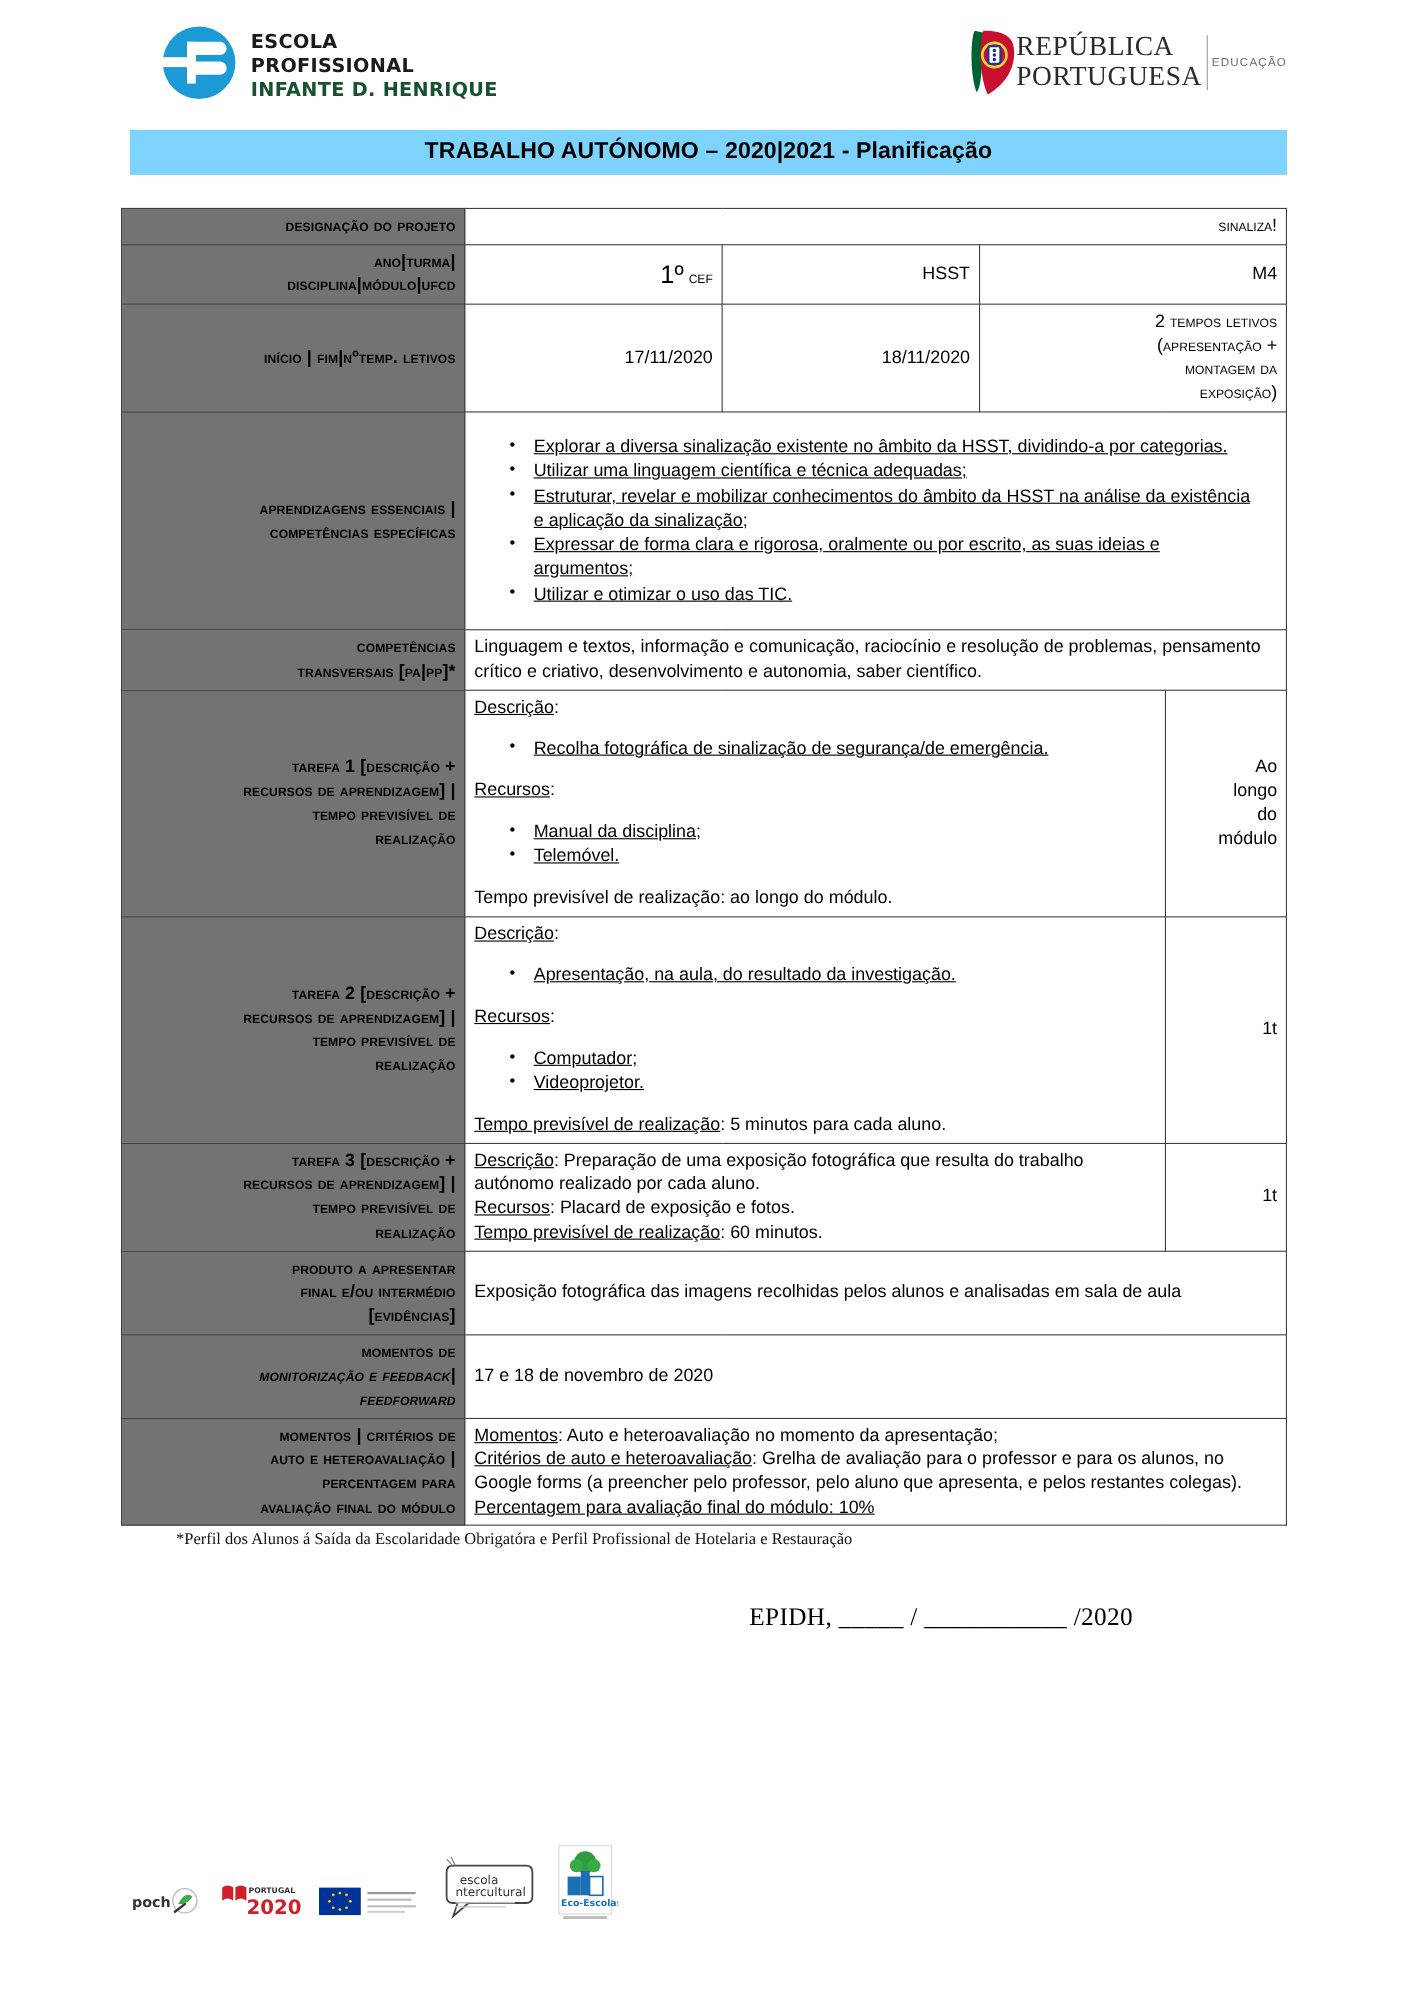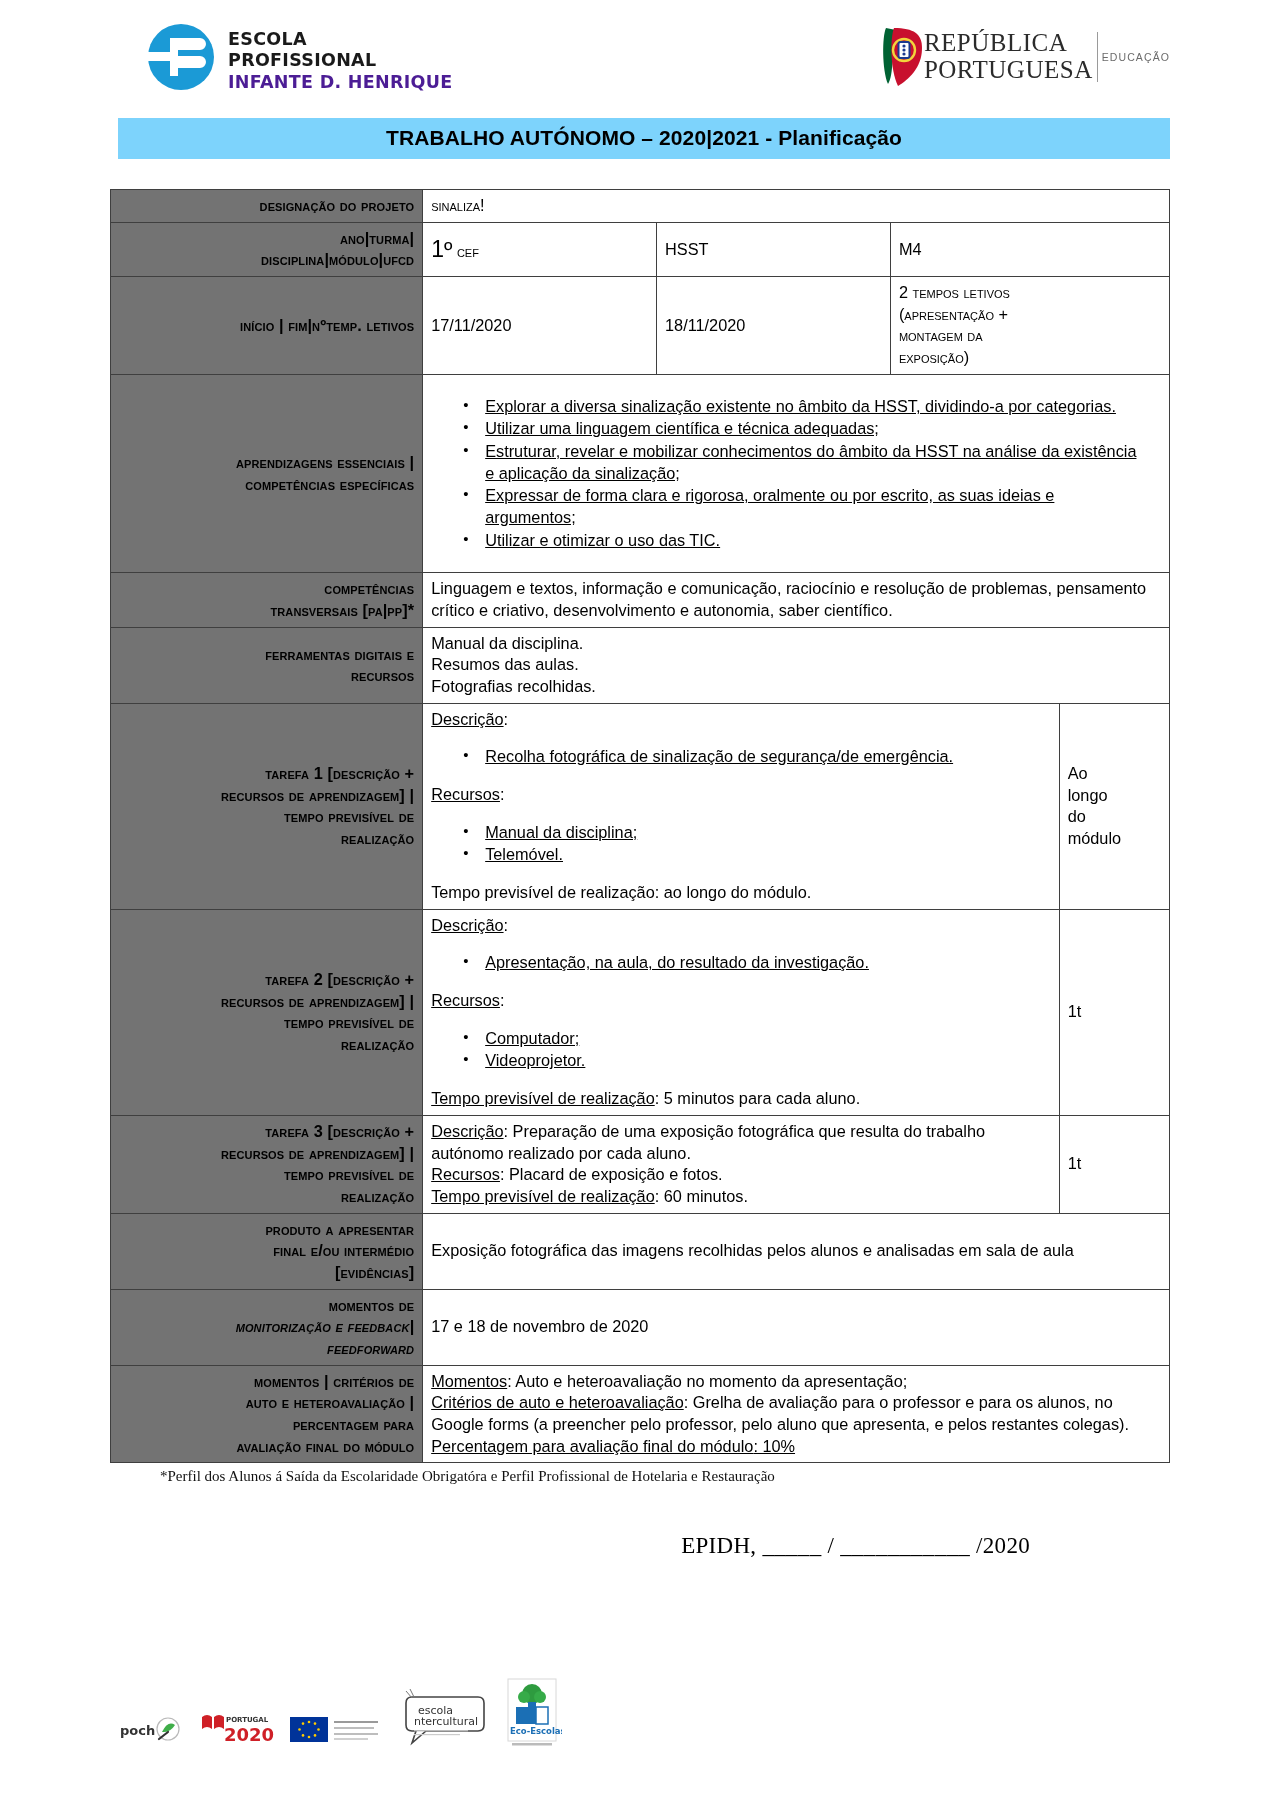--- a/index.html
+++ b/index.html
@@ -42,21 +42,21 @@
     font-family: "DejaVu Sans", sans-serif;
     font-weight: bold;
     font-size: 17.5px;
     line-height: 1.22;
     letter-spacing: 0.3px;
     color: #1a1a1a;
     padding-top: 8px;
   }
   .school-text .l1 { color:#1a1a1a; }
   .school-text .l2 { color:#1a1a1a; }
-  .school-text .l3 { color:#4c1d95;text-align:right; }
+  .school-text .l3 { color:#14532d;text-align:right; }
 
   .gov-logo {
     display: flex;
     align-items: center;
     padding-top: 8px;
   }
   .gov-shield { width: 44px; height: 62px; flex: 0 0 44px; }
   .gov-words {
     font-family: "Liberation Serif", serif;
     font-size: 25px;
@@ -110,21 +110,21 @@
     font-weight: bold;
     font-variant: small-caps;
     text-transform: lowercase;
     font-size: 18.5px;
     line-height: 1.3;
     letter-spacing: 0.1px;
     padding: 7px 10px 7px 8px;
     width: 283px;
   }
   .lbl em { font-style: italic; }
-  .ctr { text-align: left; }
+  .ctr { text-align: right; }
   .sc-val {
     font-variant: small-caps;
     text-transform: lowercase;
     font-size: 18px;
   }
   .small-note {
     font-variant: small-caps;
     text-transform: lowercase;
     font-size: 17px;
     line-height: 1.28;
@@ -278,31 +278,20 @@
     </tr>
 
     <tr>
       <td class="lbl">
         <div>Competências</div>
         <div>Transversais [PA|PP]*</div>
       </td>
       <td colspan="4">Linguagem e textos, informação e comunicação, raciocínio e resolução de problemas, pensamento crítico e criativo, desenvolvimento e autonomia, saber científico.</td>
     </tr>
 
-    <tr>
-      <td class="lbl">
-        <div>Ferramentas Digitais e</div>
-        <div>Recursos</div>
-      </td>
-      <td colspan="4" class="plain-lines">
-        <div>Manual da disciplina.</div>
-        <div>Resumos das aulas.</div>
-        <div>Fotografias recolhidas.</div>
-      </td>
-    </tr>
 
     <tr>
       <td class="lbl">
         <div>Tarefa 1 [Descrição +</div>
         <div>Recursos de Aprendizagem] |</div>
         <div>tempo previsível de</div>
         <div>realização</div>
       </td>
       <td colspan="3">
         <div><span class="u">Descrição</span>:</div>

